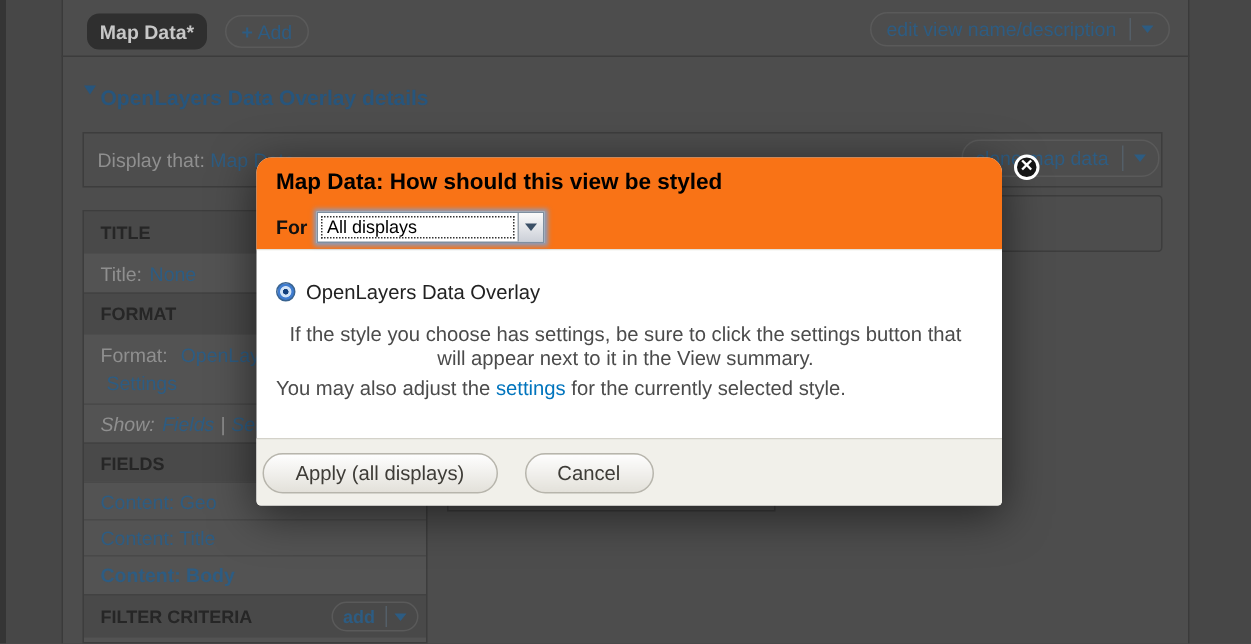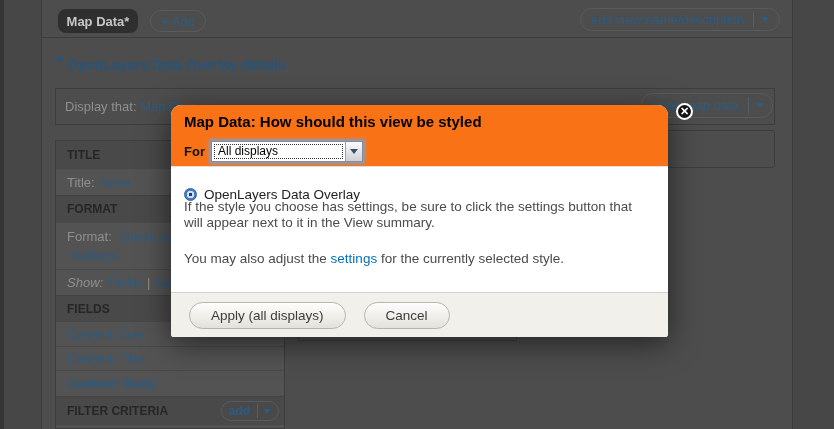--- a/index.html
+++ b/index.html
@@ -75,27 +75,27 @@
   .close-btn { position:absolute; top:-2px; right:-25px; width:17px; height:17px; background:#141414;
                border:2px solid #ffffff; border-radius:50%; color:#fff; font-size:11px; font-weight:bold;
                display:flex; align-items:center; justify-content:center; line-height:1; cursor:pointer; }
 
   .radio-row { position:absolute; left:13px; top:82px; display:flex; align-items:center; gap:7px; }
   .radio { width:13px; height:13px; border-radius:50%; border:1px solid #39638f;
            background:radial-gradient(circle, #123f7d 0 22%, #d3e4f7 26% 45%, #3f7cd0 52% 100%); }
   .radio-label { font-size:13.5px; color:#222; }
 
   .m-p { position:absolute; left:13px; right:18px; font-size:13.5px; line-height:16px; color:#4b4b4b; }
-  .m-p1 { top:94px; }
+  .m-p1 { top:110px;text-align:center; }
   .m-p2 { top:146px; }
   .m-link { color:#0074bd; text-decoration:none; }
 
   .modal-footer { position:absolute; left:0; bottom:0; right:0; height:45px; background:#f1f0ea;
                   border-top:1px solid #d4d2ca; border-radius:0 0 3px 3px;
-                  display:flex; align-items:center; gap:18px; padding-left:18px; }
+                  display:flex; align-items:center; gap:18px; padding-left:4px; }
   .dlg-btn { height:27px; padding:0 21px; border:1px solid #b7b5ac; border-radius:14px;
              background:linear-gradient(#fefefe,#e3e1da); font-size:13.5px; color:#3e3c37;
              font-family:"Liberation Sans", sans-serif; cursor:pointer; }
 </style>
 </head>
 <body>
 
 <div class="page">
   <div class="left-strip"></div>
   <div class="content-region"></div>

